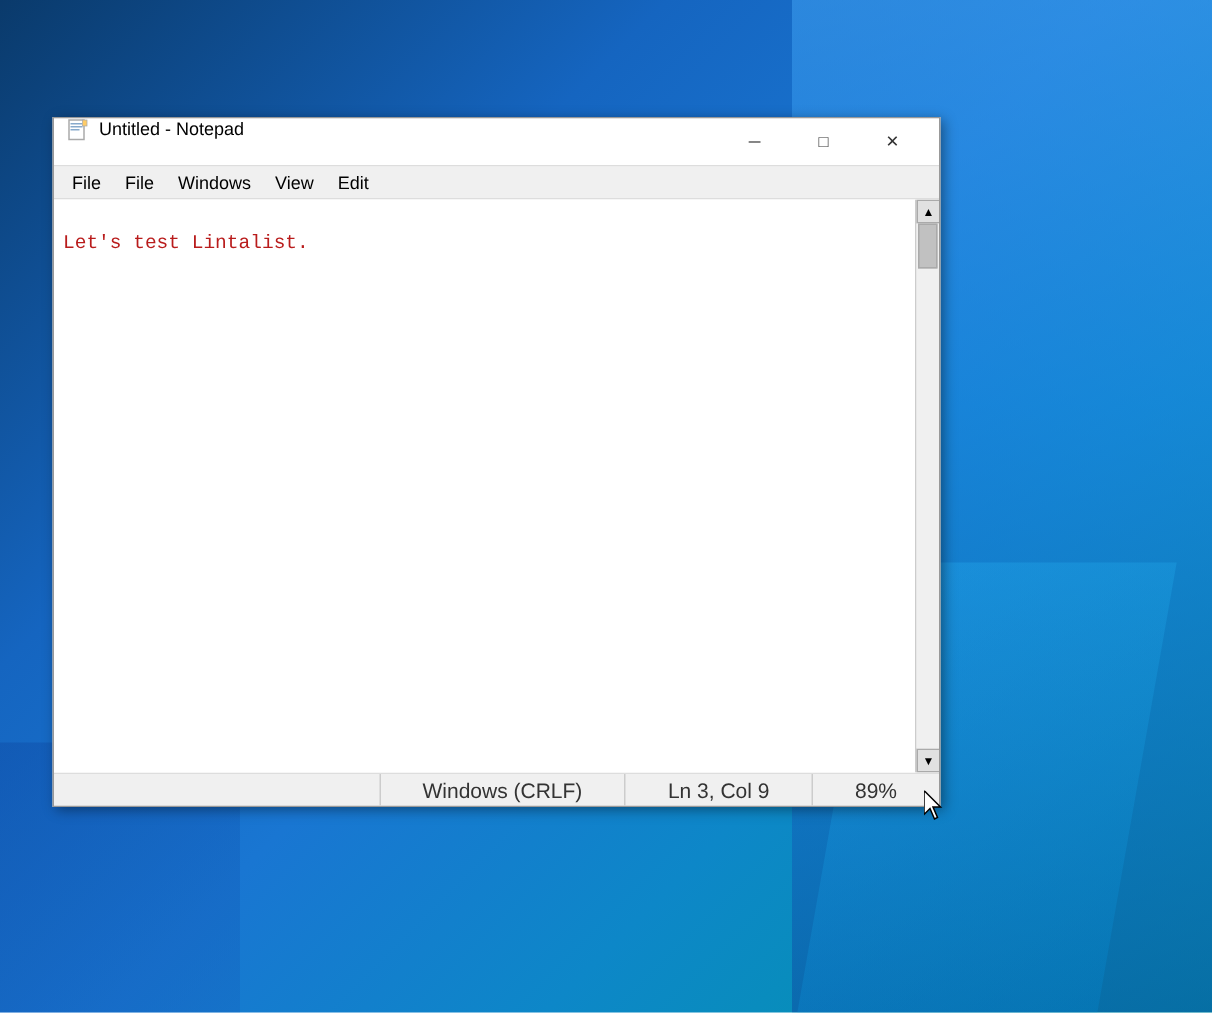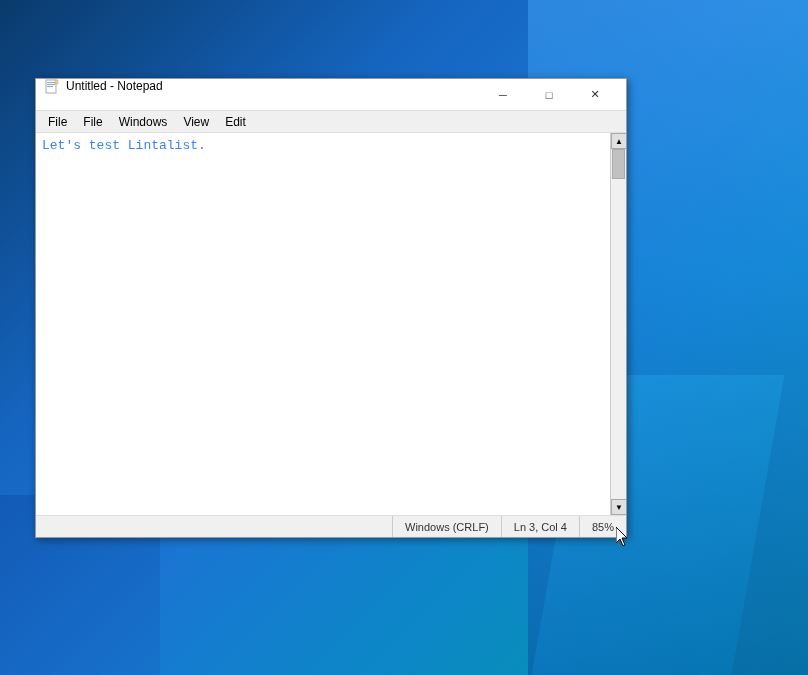--- a/index.html
+++ b/index.html
@@ -134,24 +134,24 @@
 
     
     .text-area-container {
       flex: 1;
       position: relative;
       background: #fff;
       overflow: hidden;
     }
 
     .text-content {
-      padding: 4px 6px;
+      padding: 20px 6px;
       font-family: 'Courier New', monospace;
       font-size: 13px;
-      color: #3b82f6;
+      color: #b91c1c;
       line-height: 1.4;
       width: 100%;
       height: 100%;
       border: none;
       outline: none;
       resize: none;
       background: #fff;
     }
 
     
@@ -207,26 +207,26 @@
       color: #333;
       font-family: 'Segoe UI', Arial, sans-serif;
       flex-shrink: 0;
     }
 
     .status-spacer {
       flex: 1;
     }
 
     .status-item {
-      padding: 0 12px;
+      padding: 0 28px;
       border-left: 1px solid #ccc;
       height: 100%;
       display: flex;
       align-items: center;
-      font-size: 11px;
+      font-size: 14px;
     }
 
     
     .cursor {
       position: absolute;
       width: 14px;
       height: 20px;
       bottom: 128px;
       right: 178px;
       pointer-events: none;
@@ -282,22 +282,22 @@
       <div class="scroll-track">
         <div class="scroll-thumb"></div>
       </div>
       <div class="scroll-btn">▼</div>
     </div>
   </div>
 
   <div class="status-bar">
     <div class="status-spacer"></div>
     <div class="status-item">Windows (CRLF)</div>
-    <div class="status-item">Ln 3, Col 4</div>
-    <div class="status-item">85%</div>
+    <div class="status-item">Ln 3, Col 9</div>
+    <div class="status-item">89%</div>
   </div>
 
 </div>
 
 <div class="cursor">
   <svg viewBox="0 0 14 20" xmlns="http://www.w3.org/2000/svg">
     <polygon points="0,0 0,16 4,12 7,19 9,18 6,11 11,11" fill="white" stroke="black" stroke-width="1"></polygon>
   </svg>
 </div>
 

